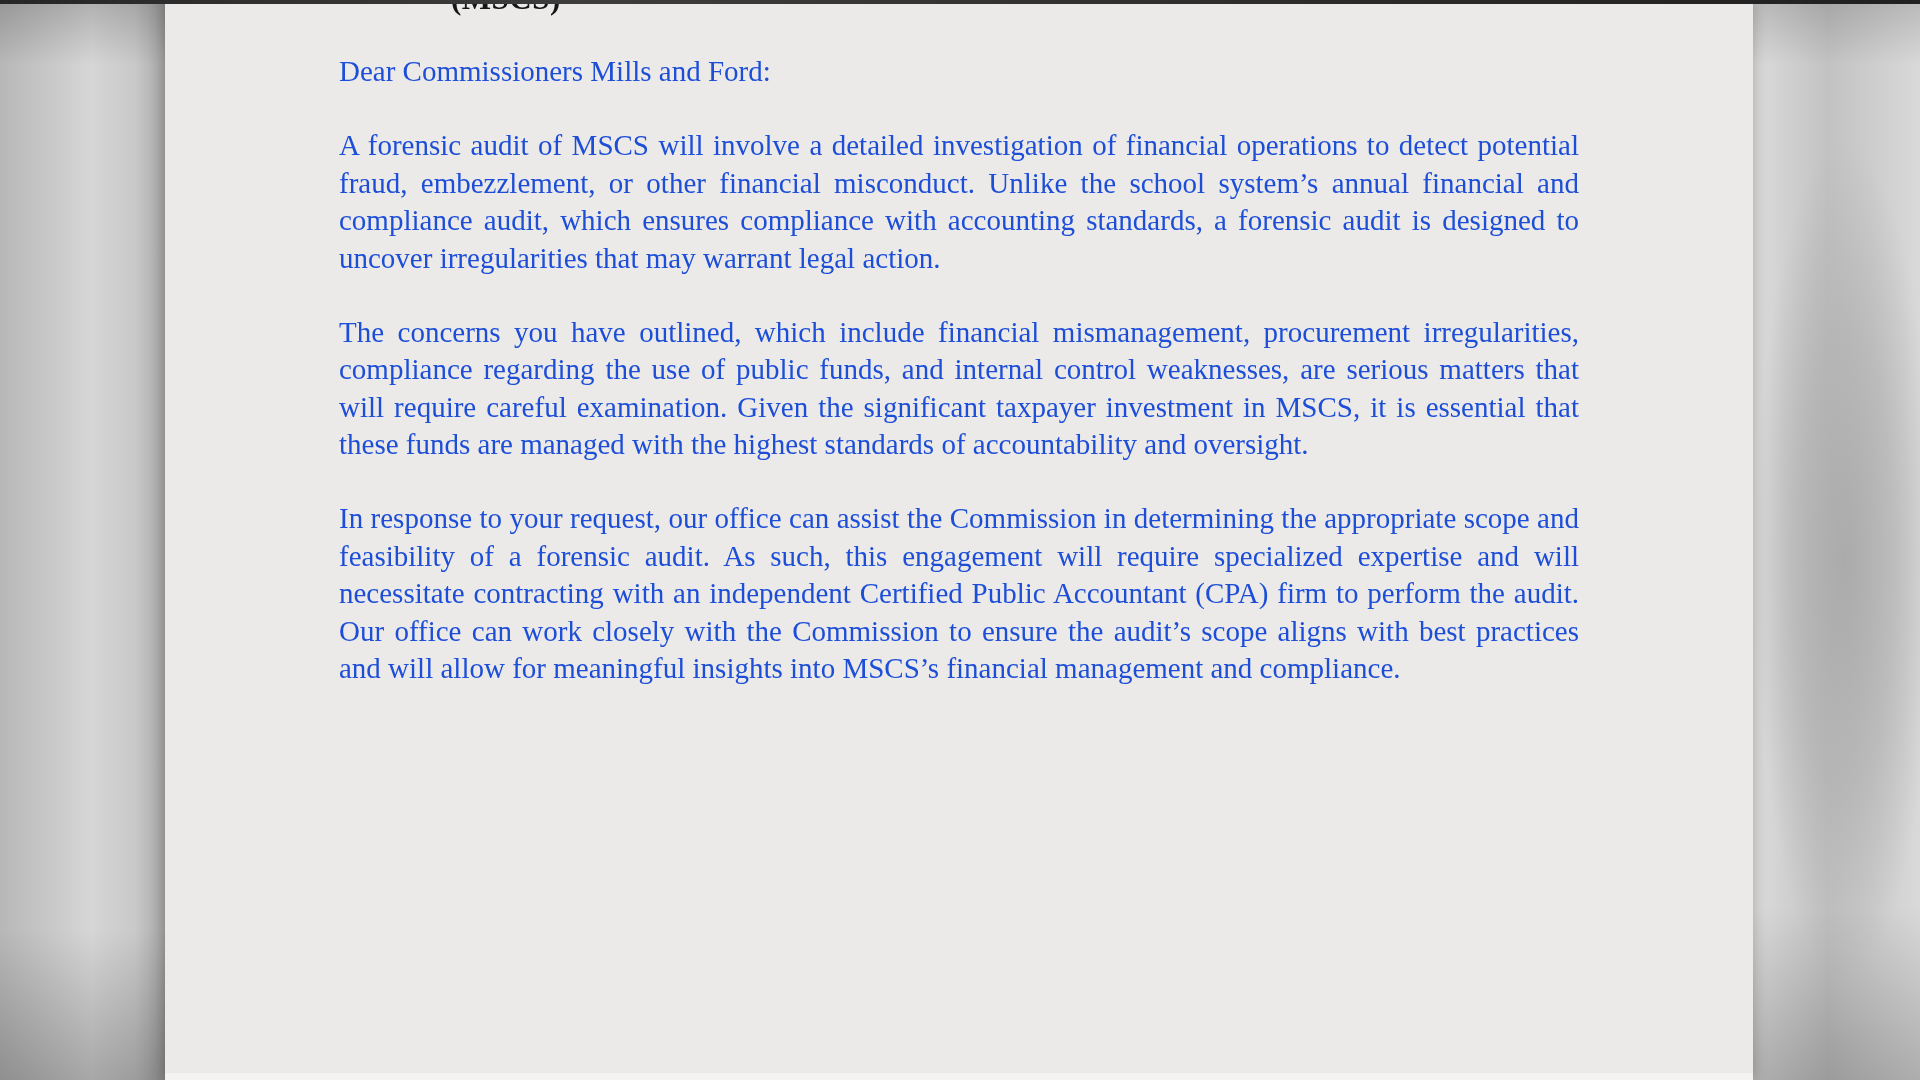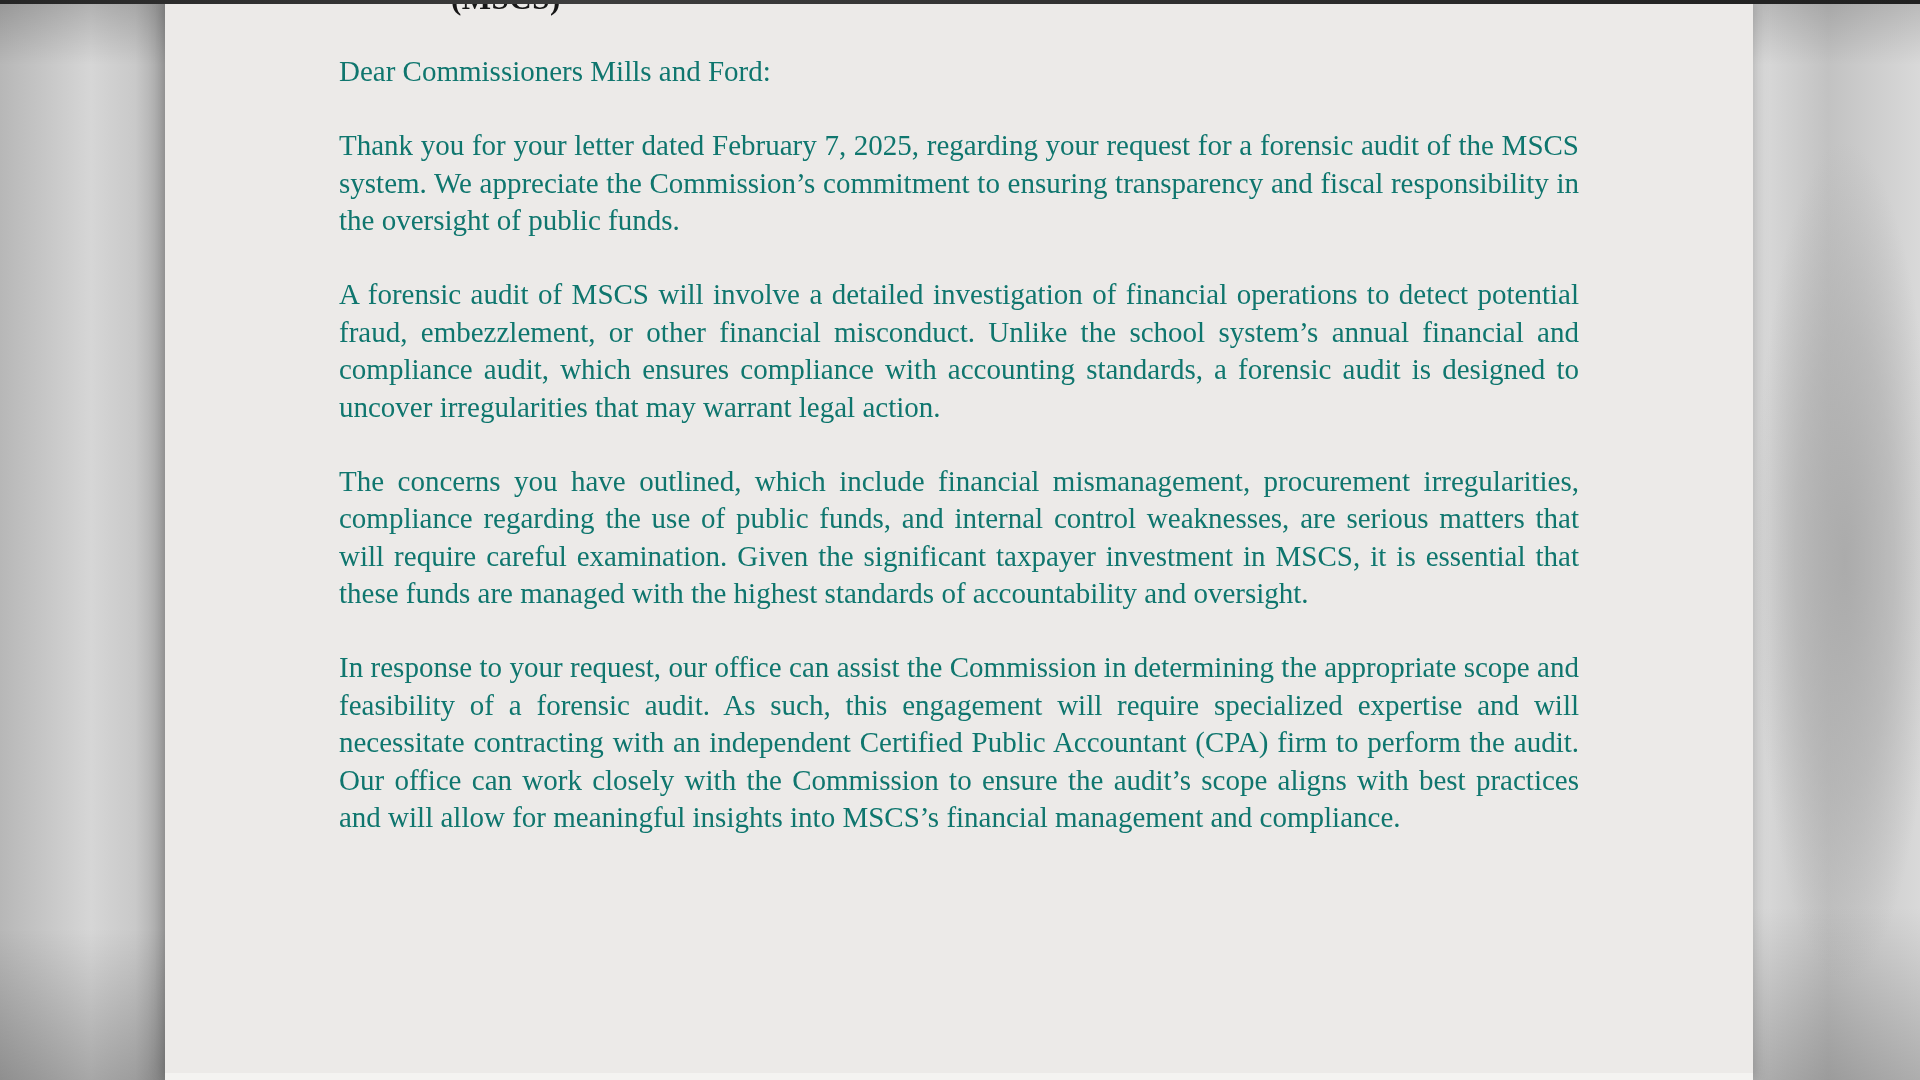--- a/index.html
+++ b/index.html
@@ -65,21 +65,21 @@
     font-weight: bold;
     color: #161616;
     letter-spacing: 0.5px;
     white-space: nowrap;
   }
 
   .letter-body {
     position: absolute;
     left: 174px; top: 0;
     width: 1240px;
-    color: #0f766e;
+    color: #1d4ed8;
     font-size: 29px;
     line-height: 37.5px;
   }
 
   .salutation {
     margin: 0;
     padding-top: 53px;
   }
 
   .letter-paragraph {
@@ -94,21 +94,20 @@
 
 <div class="backdrop-left"></div>
 <div class="backdrop-right"></div>
 
 <div class="page">
   <div class="heading-fragment">(MSCS)</div>
 
   <div class="letter-body">
     <p class="salutation">Dear Commissioners Mills and Ford:</p>
 
-    <p class="letter-paragraph">Thank you for your letter dated February 7, 2025, regarding your request for a forensic audit of the MSCS system. We appreciate the Commission’s commitment to ensuring transparency and fiscal responsibility in the oversight of public funds.</p>
 
     <p class="letter-paragraph">A forensic audit of MSCS will involve a detailed investigation of financial operations to detect potential fraud, embezzlement, or other financial misconduct. Unlike the school system’s annual financial and compliance audit, which ensures compliance with accounting standards, a forensic audit is designed to uncover irregularities that may warrant legal action.</p>
 
     <p class="letter-paragraph">The concerns you have outlined, which include financial mismanagement, procurement irregularities, compliance regarding the use of public funds, and internal control weaknesses, are serious matters that will require careful examination. Given the significant taxpayer investment in MSCS, it is essential that these funds are managed with the highest standards of accountability and oversight.</p>
 
     <p class="letter-paragraph">In response to your request, our office can assist the Commission in determining the appropriate scope and feasibility of a forensic audit. As such, this engagement will require specialized expertise and will necessitate contracting with an independent Certified Public Accountant (CPA) firm to perform the audit. Our office can work closely with the Commission to ensure the audit’s scope aligns with best practices and will allow for meaningful insights into MSCS’s financial management and compliance.</p>
   </div>
 </div>
 
 <div class="top-bar"></div>

